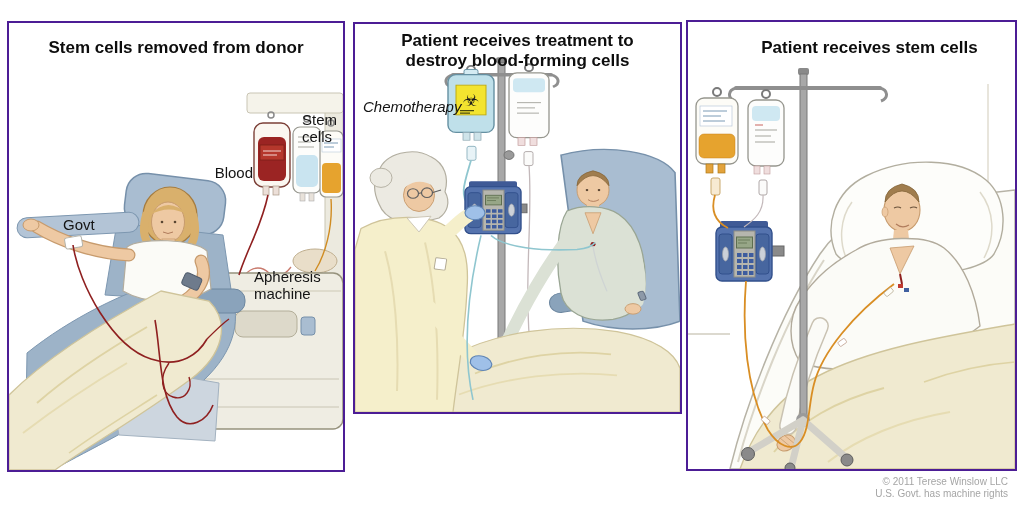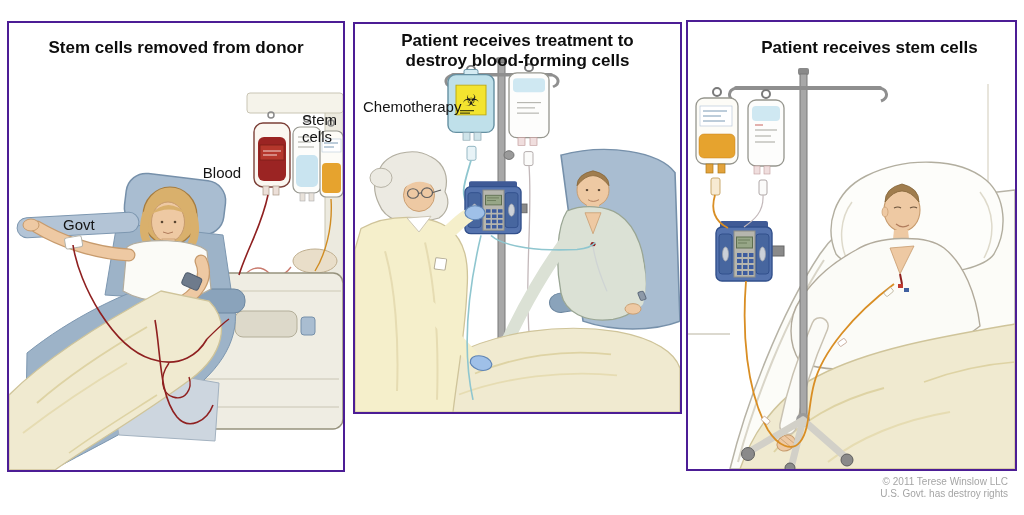--- a/index.html
+++ b/index.html
@@ -10,37 +10,38 @@
   #p1{left:7px;top:21px;width:338px;height:451px;}
   #p2{left:353px;top:22px;width:329px;height:392px;}
   #p3{left:686px;top:20px;width:331px;height:451px;}
   .title{position:absolute;left:0;right:0;text-align:center;font-weight:bold;
          font-size:17px;line-height:1.18;color:#0d0d0d;z-index:5;}
   #p1 .title{top:15px;}
   #p2 .title{top:7px;padding:0 36px;}
   #p3 .title{top:16px;margin-left:36px;}
   .lbl{position:absolute;font-size:15px;line-height:1.16;color:#141414;z-index:5;}
   .lbl-donor{left:54px;top:193px;}
-  .lbl-blood{left:182px;top:141px;width:62px;text-align:center;}
+  .lbl-blood{left:182px;top:141px;width:62px;text-align:right;}
   .lbl-stem{left:293px;top:88px;width:44px;text-align:left;}
   .lbl-apheresis{left:245px;top:245px;width:78px;}
-  .lbl-chemo{left:8px;top:74px;}
+  .lbl-chemo{left:8px;top:74px;font-style:italic;}
   .credit{position:absolute;right:16px;top:476px;text-align:right;color:#a5a5a5;
           font-size:10px;line-height:1.15;z-index:5;}
 </style>
 </head>
 <body>
 
 <div class="canvas">
 
   <div class="panel" id="p1">
     <div class="title">Stem cells removed from donor</div>
     <div class="lbl lbl-donor">Govt</div>
     <div class="lbl lbl-blood">Blood</div>
     <div class="lbl lbl-stem">Stem cells</div>
+    <div class="lbl lbl-apheresis">Apheresis machine</div>
 
     <svg viewBox="0 0 334 447" preserveAspectRatio="none">
 
       <g>
         <rect x="316" y="88" width="18" height="310" fill="#eceadf" stroke="#c9c5b4"></rect>
         <rect x="238" y="70" width="96" height="20" rx="3" fill="#f5f3ea" stroke="#c9c5b4"></rect>
       </g>
 
       <g>
         <ellipse cx="306" cy="238" rx="22" ry="12" fill="#e9dec9" stroke="#bfae8e"></ellipse>
@@ -364,16 +365,16 @@
         <path d="M58,259 C54,310 58,368 80,408 C90,424 104,430 112,420 C122,408 120,384 126,362 C134,330 166,292 206,262" stroke="#d98e24" stroke-width="1.8" fill="none"></path>
         <rect x="74" y="396" width="8" height="5" rx="1" fill="#ffffff" stroke="#bb9988" stroke-width="0.7" transform="rotate(40 78 398)"></rect>
         <rect x="150" y="318" width="8" height="5" rx="1" fill="#ffffff" stroke="#bb9988" stroke-width="0.7" transform="rotate(-35 154 320)"></rect>
         <rect x="196" y="268" width="9" height="5" rx="1" fill="#fdfdf8" stroke="#b2a68e" stroke-width="0.7" transform="rotate(-40 200 270)"></rect>
       </g>
     </svg>
   </div>
 
   <div class="credit">
     <div>© 2011 Terese Winslow LLC</div>
-    <div>U.S. Govt. has destroy rights</div>
+    <div>U.S. Govt. has machine rights</div>
   </div>
 
 </div>
 
 </body></html>

